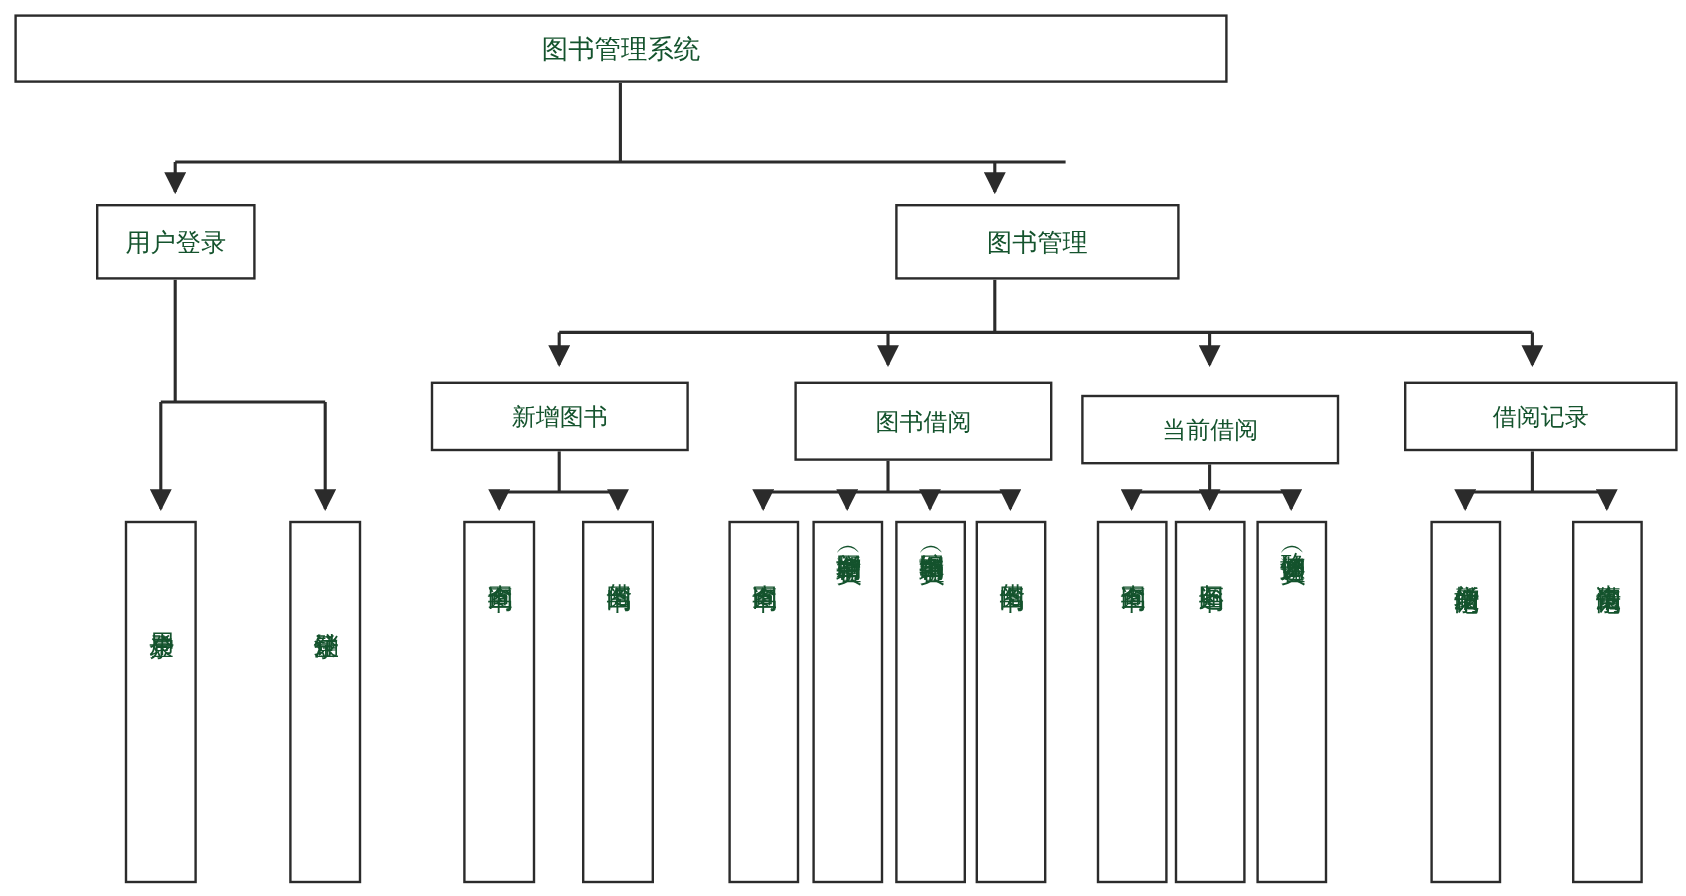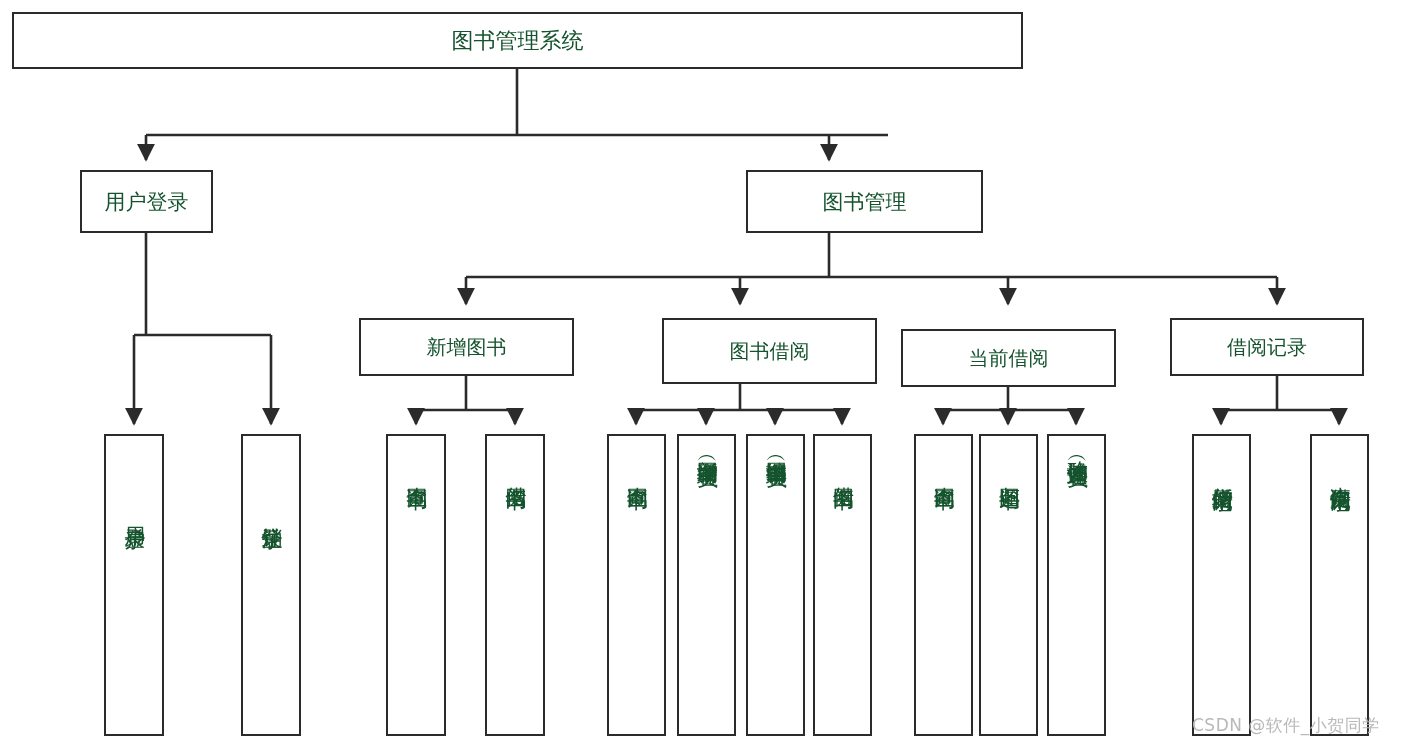--- a/index.html
+++ b/index.html
@@ -144,21 +144,21 @@
 
   <div class="node lvl3" style="left:359px; top:318px; width:215px; height:58px;">
     <span>新增图书</span>
   </div>
   <div class="node lvl3" style="left:662px; top:318px; width:215px; height:66px;">
     <span>图书借阅</span>
   </div>
   <div class="node lvl3" style="left:901px; top:318px; width:215px; height:58px;margin-top:11px;">
     <span>当前借阅</span>
   </div>
-  <div class="node lvl3" style="left:1170px; top:318px; width:194px; height:58px;">
+  <div class="node lvl3" style="left:1170px; top:318px; width:228px; height:58px;">
     <span>借阅记录</span>
   </div>
 
   <div class="node leaf leaf-short" style="left:104px; top:434px; width:60px; height:302px;">
     <span class="vtext">用户登录</span>
   </div>
   <div class="node leaf leaf-short" style="left:241px; top:434px; width:60px; height:302px;">
     <span class="vtext">注销登录</span>
   </div>
 
@@ -192,15 +192,14 @@
     <span class="vtext">确认归还（管理员）</span>
   </div>
 
   <div class="node leaf leaf-mid" style="left:1192px; top:434px; width:59px; height:302px;">
     <span class="vtext">新增借阅记录</span>
   </div>
   <div class="node leaf leaf-mid" style="left:1310px; top:434px; width:59px; height:302px;">
     <span class="vtext">查询借阅记录</span>
   </div>
 
-  <div class="watermark">CSDN @软件_小贺同学</div>
 
 </div>
 
 </body></html>

